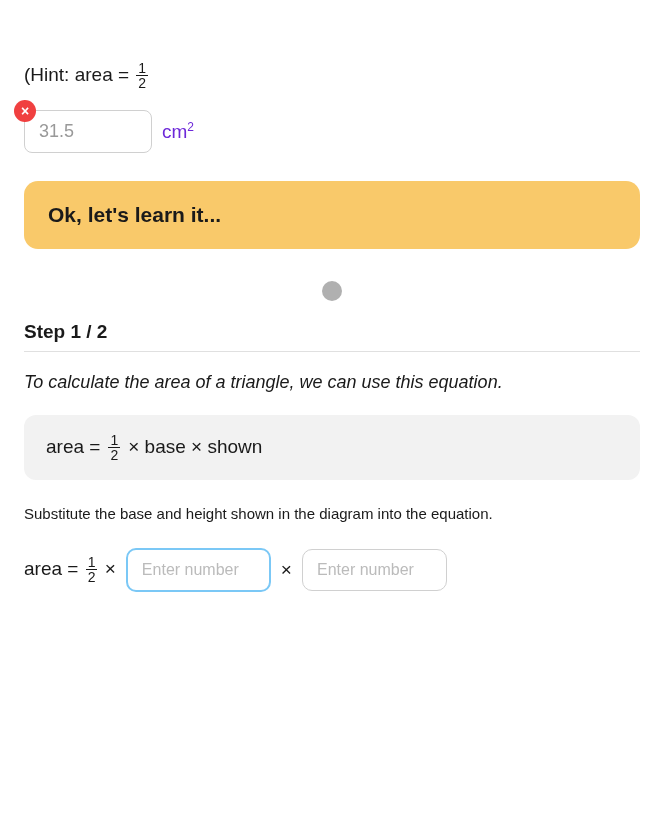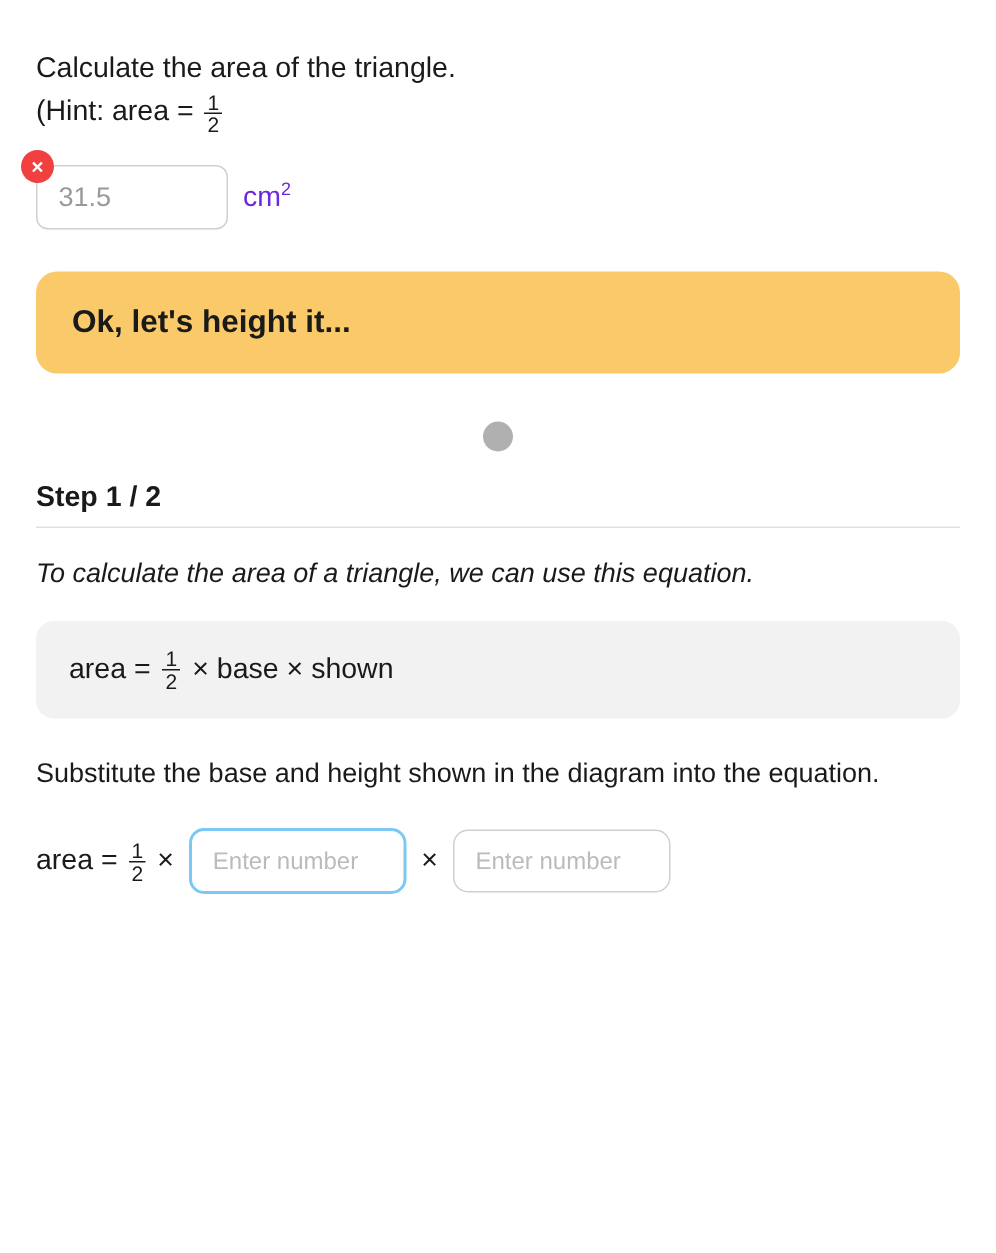--- a/index.html
+++ b/index.html
@@ -172,21 +172,21 @@
       border-radius: 12px;
       padding: 18px 22px;
       font-size: 19px;
       margin-bottom: 22px;
       display: flex;
       align-items: center;
       gap: 6px;
     }
 
     .substitute-text {
-      font-size: 18px;
+      font-size: 15px;
       line-height: 1.6;
       color: #1a1a1a;
       margin-bottom: 22px;
     }
 
     .equation-row {
       display: flex;
       align-items: center;
       gap: 10px;
       flex-wrap: wrap;
@@ -231,42 +231,42 @@
 
     sup {
       font-size: 12px;
     }
   </style>
 </head>
 <body>
 
 <div class="question-section">
   <div class="question-text">
-    <span>Calculate the area of the triangle.</span><br>
+    <br>
     <span>
       <span>(Hint: area = </span><span class="fraction">
         <span class="numerator">1</span>
         <span class="denominator">2</span>
       </span>
     </span>
   </div>
 
   <div class="answer-row">
     <div class="answer-input-wrapper">
       <div class="error-icon">×</div>
       <input class="answer-input" type="text" value="31.5" readonly="" placeholder="31.5" style="">
     </div>
     <span class="unit-label">
       <span>cm</span><sup>2</sup>
     </span>
   </div>
 </div>
 
 <div class="hint-banner">
-  <span class="hint-banner-text">Ok, let's height it...</span>
+  <span class="hint-banner-text">Ok, let's learn it...</span>
 </div>
 
 <div class="step-section">
   <div class="step-indicator">
     <div class="step-circle"></div>
     <div class="step-line"></div>
   </div>
 
   <div class="step-content">
     <div class="step-title">

